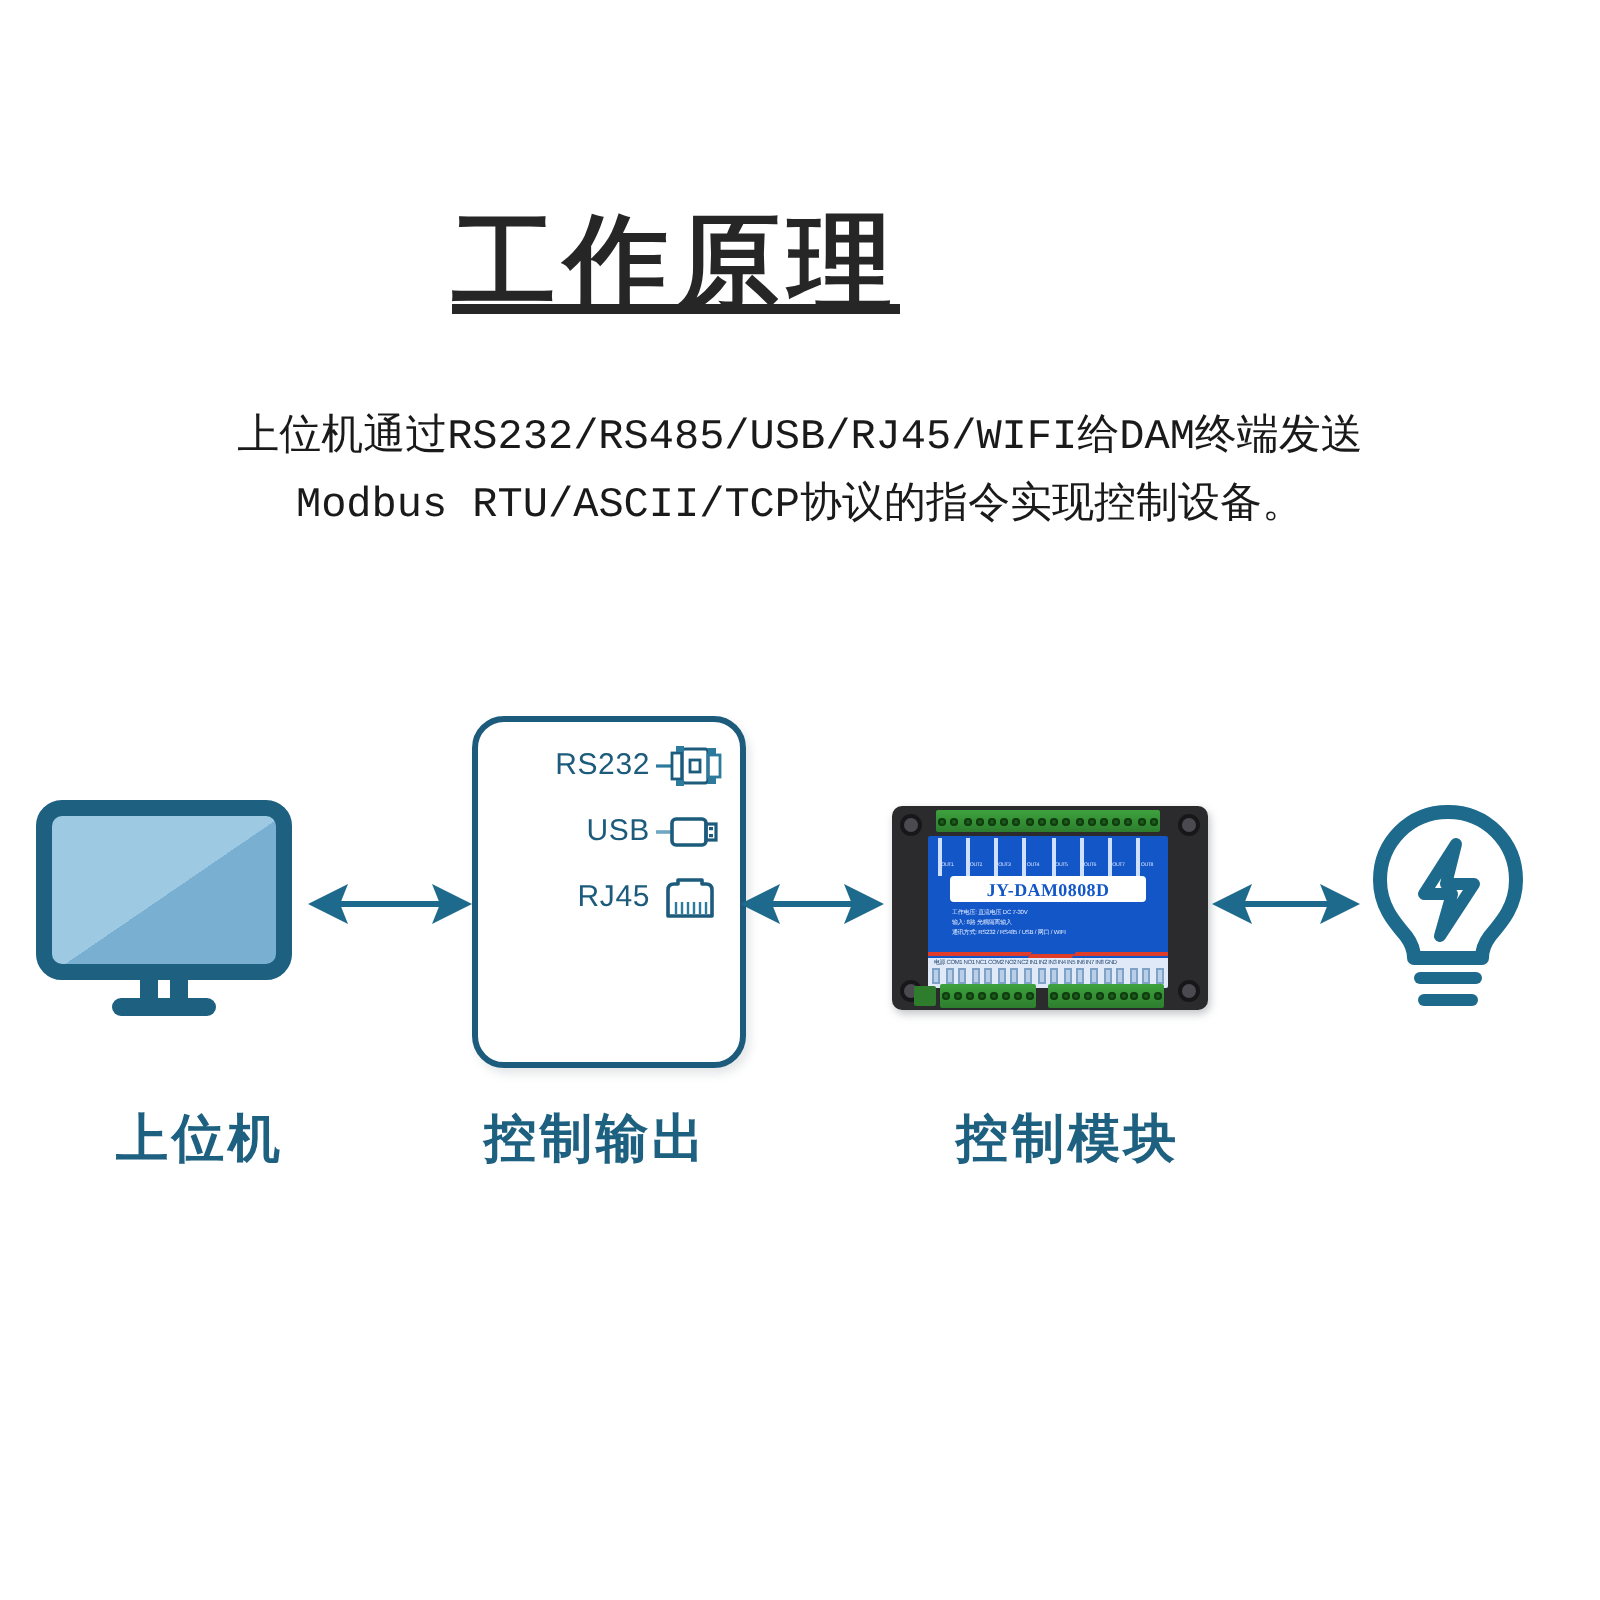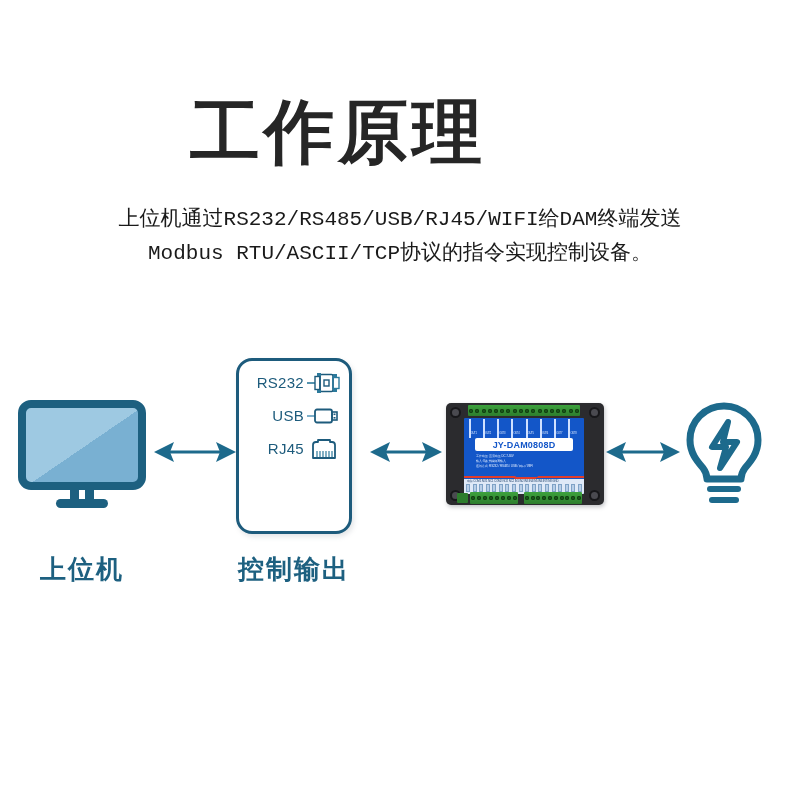--- a/index.html
+++ b/index.html
@@ -15,25 +15,26 @@
     overflow: hidden;
   }
 
   
   #page-title {
     position: absolute;
     top: 92px;
     left: 0;
     width: 676px;
     text-align: center;
-    font-size: 70px;
+    font-size: 52px;
     line-height: 80px;
     font-weight: bold;
     color: #262626;
     letter-spacing: 4px;
+    text-decoration: underline;
   }
   #subtitle {
     position: absolute;
     top: 203px;
     left: 60px;
     width: 680px;
     text-align: center;
     font-size: 21px;
     line-height: 34px;
     color: #1a1a1a;
@@ -57,21 +58,21 @@
     top: 60px;
     width: 128px;
     height: 110px;
   }
 
   
   #connection-panel {
     position: absolute;
     left: 236px;
     top: 18px;
-    width: 116px;
+    width: 137px;
     height: 176px;
     border: 3px solid #1d5b7c;
     border-radius: 16px;
     background: #ffffff;
     box-sizing: border-box;
     box-shadow: 2px 3px 5px rgba(120,130,140,0.20);
     padding: 5px 0 0 0;
   }
   .conn-row {
     height: 33px;
@@ -218,20 +219,21 @@
     position: absolute;
     left: 11px;
     top: 20px;
     width: 98px;
     height: 13px;
     background: #ffffff;
     border-radius: 2px;
     display: flex;
     align-items: center;
     justify-content: center;
+    font-family: Liberation Serif, serif;
   }
   #module-label-text {
     font-size: 9px;
     font-weight: bold;
     color: #1356c8;
     letter-spacing: 0.2px;
     white-space: nowrap;
   }
   #spec-lines {
     position: absolute;
@@ -325,21 +327,21 @@
     width: 800px;
     height: 40px;
   }
   .stage-label {
     position: absolute;
     font-size: 26px;
     font-weight: bold;
     color: #1d6080;
     letter-spacing: 2px;
     white-space: nowrap;
-    text-align: center;
+    text-align: right;
   }
   #label-host   { left: 22px;  width: 120px; }
   #label-conn   { left: 234px; width: 120px; }
   #label-module { left: 462px; width: 128px; }
   #label-output { left: 660px; width: 128px; }
 </style>
 </head>
 <body>
 
 <div id="page-title">工作原理</div>
@@ -583,13 +585,14 @@
       <rect x="31" y="88" width="34" height="6" rx="3" fill="#1d6a8c"></rect>
       <rect x="33" y="99" width="30" height="6" rx="3" fill="#1d6a8c"></rect>
     </svg>
   </div>
 
 </div>
 
 <div id="labels-row">
   <div class="stage-label" id="label-host">上位机</div>
   <div class="stage-label" id="label-conn">控制输出</div>
+  <div class="stage-label" id="label-module">控制模块</div>
 </div>
 
 </body></html>

